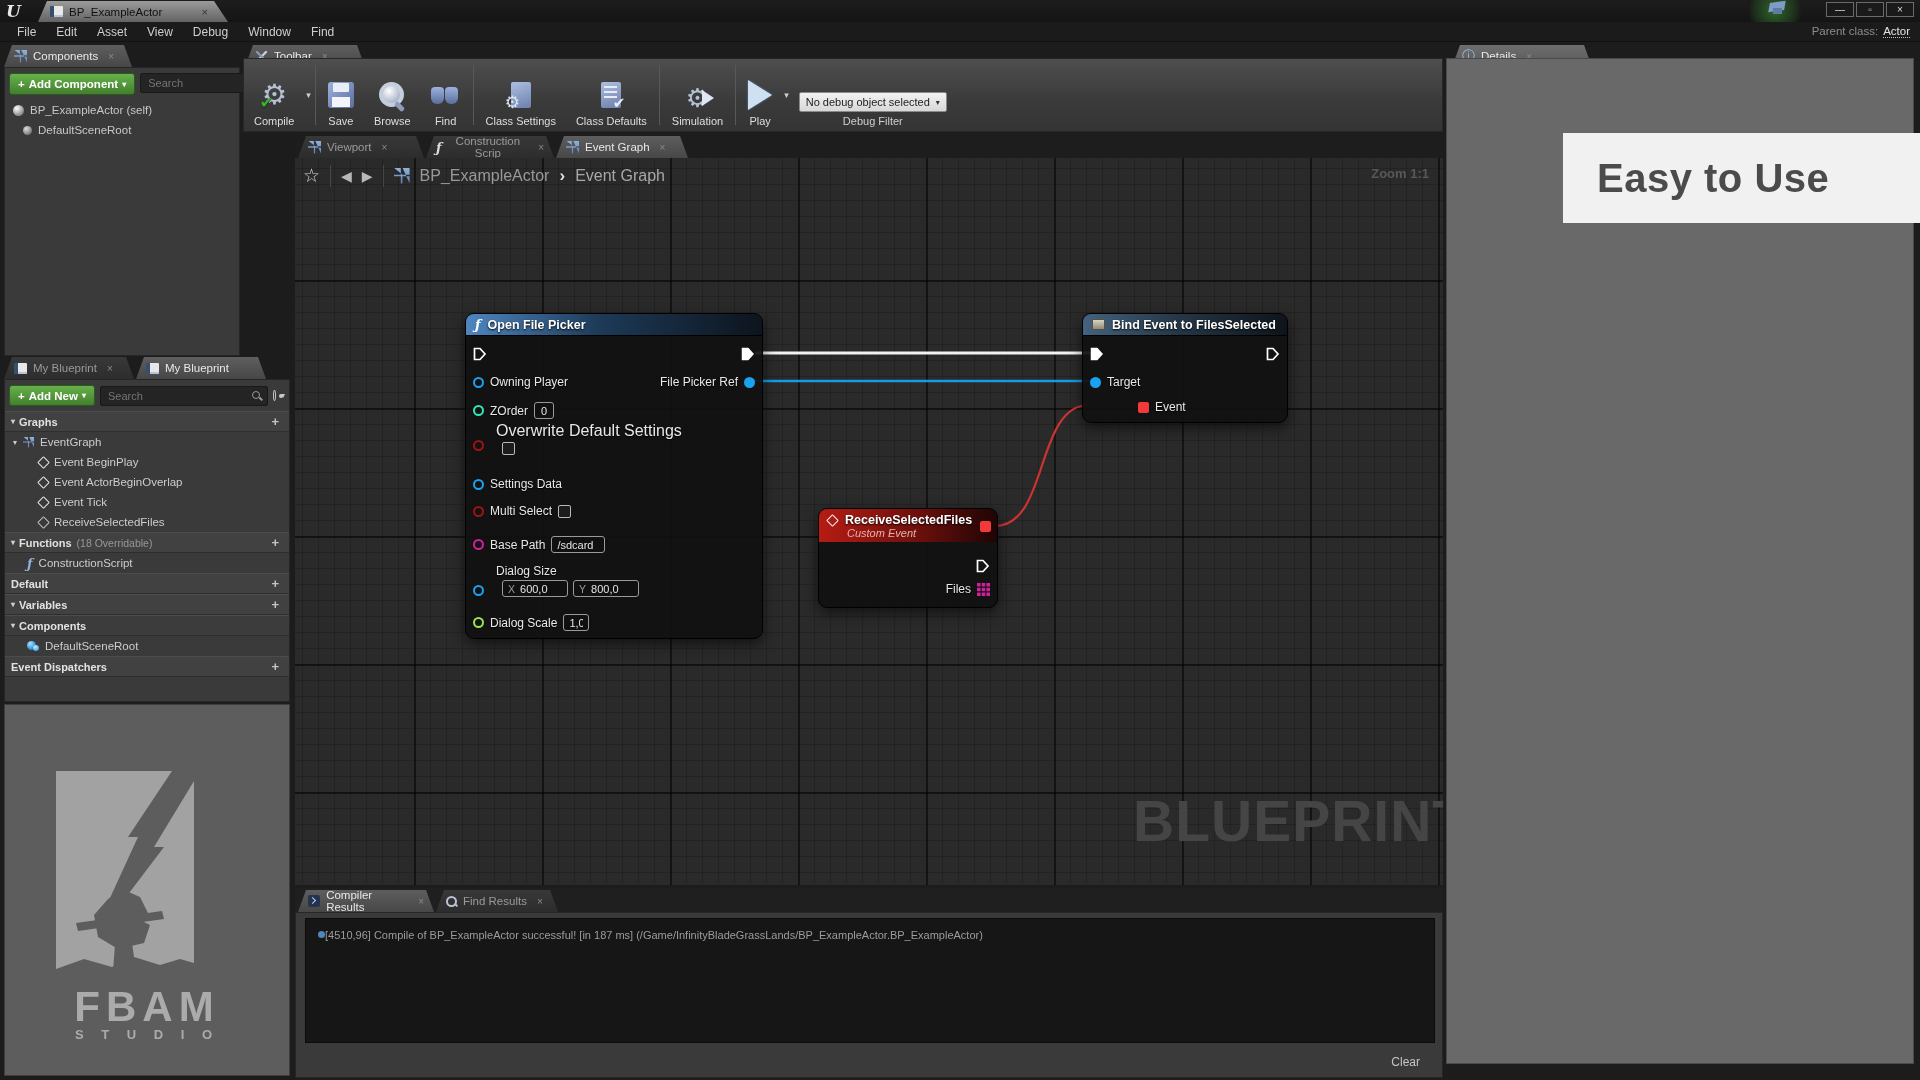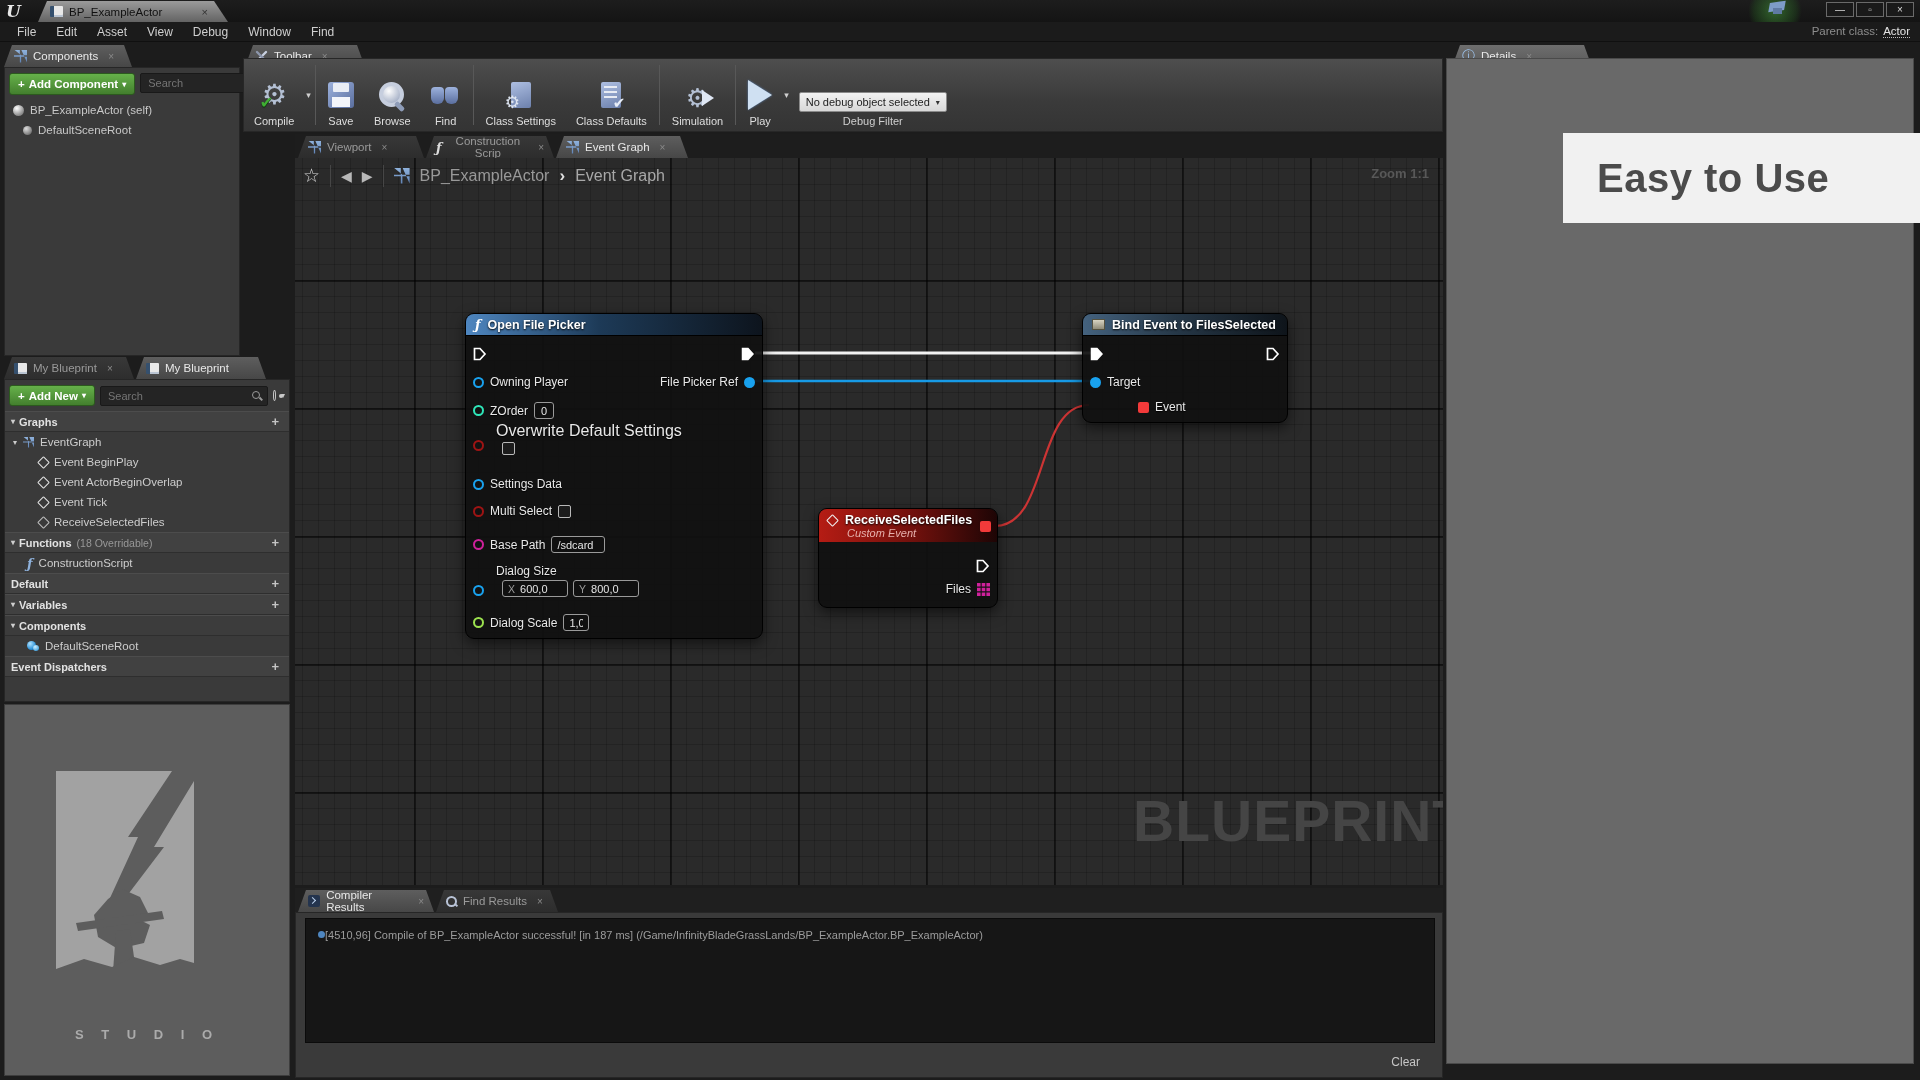--- a/index.html
+++ b/index.html
@@ -396,20 +396,21 @@
 
   <div class="fbam-panel">
     <svg class="abs" style="left:51px;top:66px;" width="138" height="214" viewBox="0 0 138 214">
       <rect x="0" y="0" width="138" height="214" fill="#a2a2a2"></rect>
       <polygon points="116,0 138,0 138,10 98,76 108,76 64,134 54,127 82,66 72,66" fill="#5d5d5d"></polygon>
       <polygon points="66,118 84,126 92,142 86,150 94,154 88,172 62,178 42,166 38,144 52,128" fill="#5d5d5d"></polygon>
       <polygon points="20,152 106,140 108,148 22,160" fill="#5d5d5d"></polygon>
       <polygon points="60,160 74,158 82,214 56,214" fill="#5d5d5d"></polygon>
       <polygon points="0,214 0,198 28,188 56,196 78,186 104,194 124,188 138,192 138,214" fill="#5d5d5d"></polygon>
     </svg>
+    <div class="fbam-word" style="top:278px;font-size:42px;letter-spacing:6px;">FBAM</div>
     <div class="fbam-word" style="top:322px;font-size:13px;letter-spacing:7px;">S T U D I O</div>
   </div>
 
   <div class="graph-tabs">
     <div class="ptab off" style="width:126px;">
       <span class="sq4"></span>
       <span>Viewport</span>
       <span class="x">×</span>
     </div>
     <div class="ptab off" style="width:128px;">

